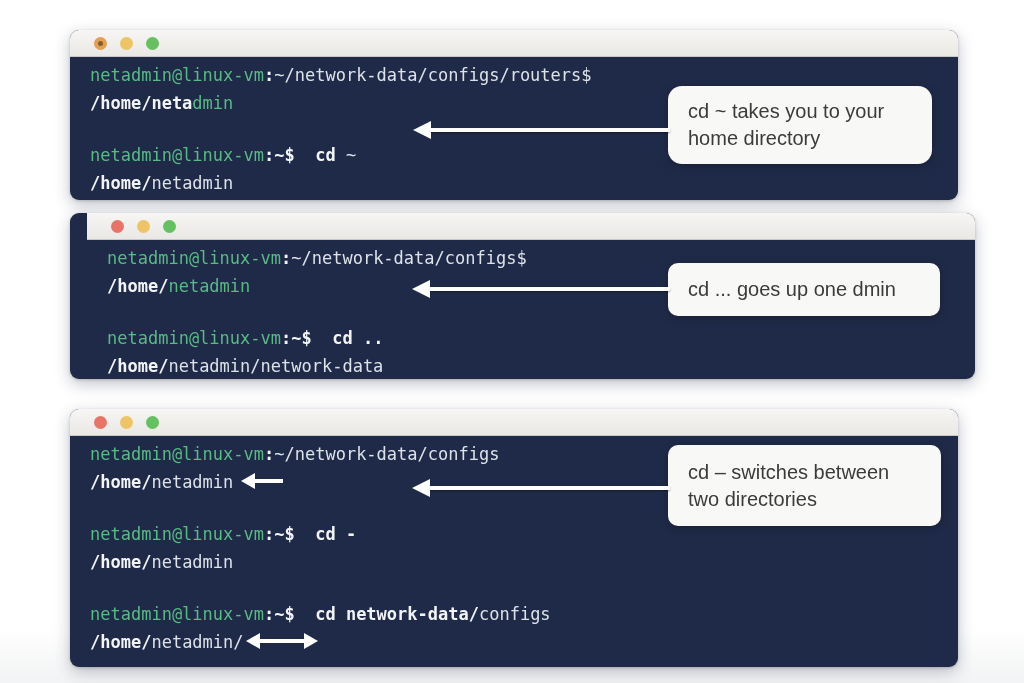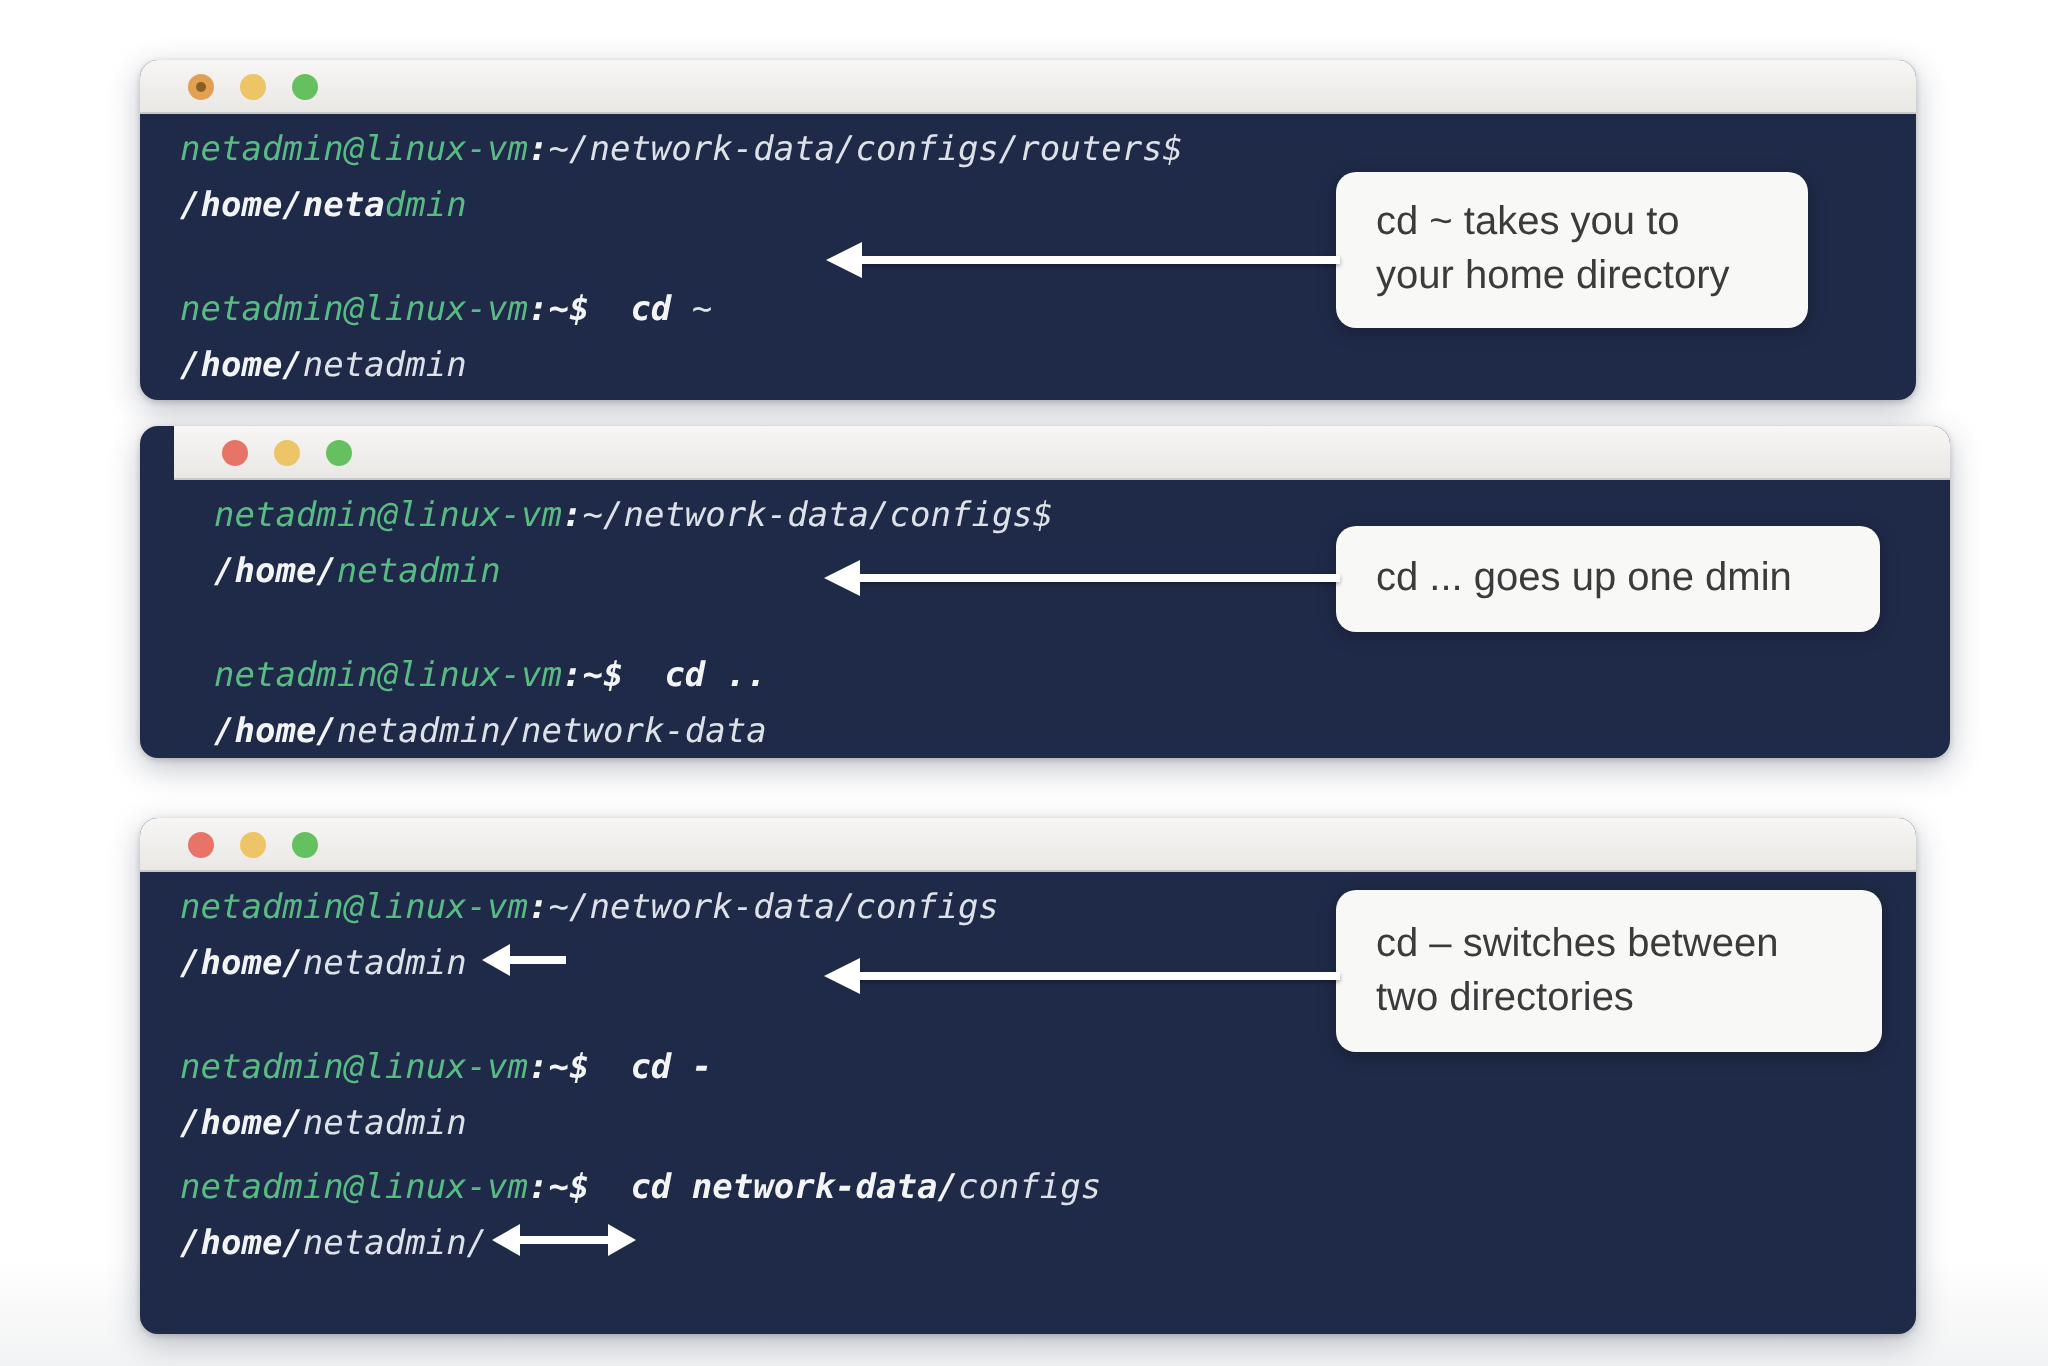--- a/index.html
+++ b/index.html
@@ -30,36 +30,36 @@
   .btn-orange-dot{background:var(--btn-orange,#e2a053);}
   .btn-orange-dot::after{
     content:"";position:absolute;left:4px;top:4px;width:5px;height:5px;
     border-radius:50%;background:#8a5d22;
   }
   .term-body{
     padding:4px 20px 0;
     font-family:"DejaVu Sans Mono", monospace;
     font-size:17px;line-height:28px;white-space:pre;
   }
-  .term-line{height:28px;font-style:italic;}
+  .term-line{height:28px;}
   .gap-sm{margin-top:24px;}
-  .gap-lg{margin-top:4px;}
+  .gap-lg{margin-top:24px;}
   .seg-green{color:var(--prompt-green,#58bb84);}
   .seg-bold{color:var(--text-bright,#f2f4f6);font-weight:bold;}
   .seg-plain{color:var(--text-plain,#dde2e8);}
   
   .callout{
     position:absolute;background:var(--callout-bg,#f8f8f7);
     border-radius:10px;box-shadow:0 2px 9px rgba(0,0,0,.25);
     color:var(--callout-text,#3b3b3b);
     font-size:20px;line-height:27px;
     padding:12px 20px;box-sizing:border-box;
     display:flex;align-items:center;
   }
-  .c1{left:668px;top:86px;width:236px;height:78px;}
+  .c1{left:668px;top:86px;width:264px;height:78px;border-radius:14px;}
   .c2{left:668px;top:263px;width:272px;height:53px;}
   .c3{left:668px;top:445px;width:273px;height:81px;}
   
   .pointer{
     position:absolute;height:4px;background:#ffffff;
     box-shadow:0 1px 2px rgba(0,0,0,.35);
   }
   .pointer::before{
     content:"";position:absolute;left:-17px;top:50%;transform:translateY(-50%);
     border:9px solid transparent;border-right:18px solid #ffffff;border-left:0;

